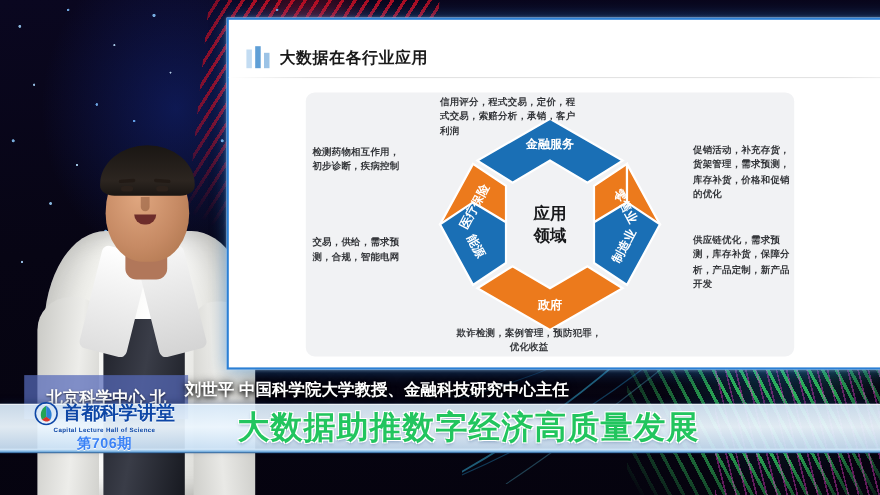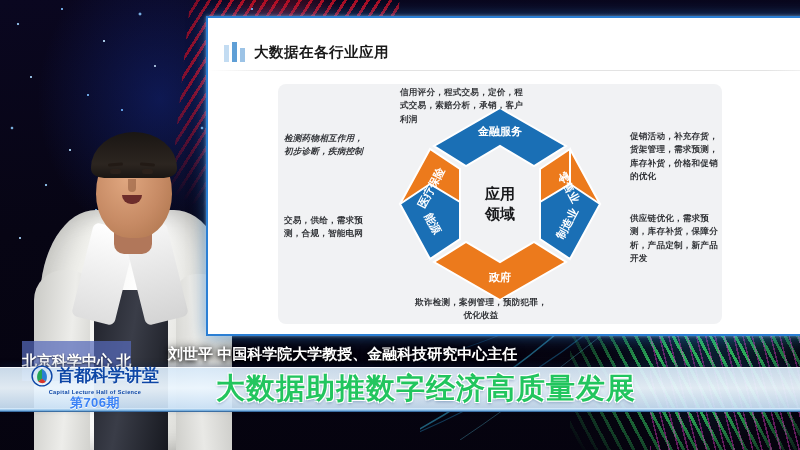--- a/index.html
+++ b/index.html
@@ -185,34 +185,34 @@
     font-size: 15px; font-weight: 700; fill: #17181a;
     text-anchor: middle; dominant-baseline: middle;
   }
 
   .callout {
     position: absolute;
     font-size: 8.6px; line-height: 1.55; color: #34363a;
     font-weight: 600; letter-spacing: .2px;
   }
   #co-top    { left: 122px; top: 2px;   width: 130px; text-align: left; }
-  #co-lefta  { left: 6px;   top: 48px;  width: 82px;  text-align: left; font-style: italic; }
+  #co-lefta  { left: 6px;   top: 48px;  width: 82px;  text-align: left; }
   #co-leftb  { left: 6px;   top: 130px; width: 82px;  text-align: left; }
   #co-righta { left: 352px; top: 46px;  width: 88px;  text-align: left; }
   #co-rightb { left: 352px; top: 128px; width: 90px;  text-align: left; }
   #co-bottom { left: 134px; top: 212px; width: 138px; text-align: center; }
 
   
   #subtitle-row {
     position: absolute; left: 0; top: 341px; width: 800px; height: 26px;
   }
   #subtitle-hl {
     position: absolute; left: 22px; top: 0; height: 40px;
     background: rgba(86,106,186,.72);
-    padding: 0 0;
+    padding: 0 20px;
     display: flex; align-items: center;
   }
   #subtitle-hl span {
     font-size: 15px; font-weight: 700; color: #ffffff; white-space: nowrap;
     text-shadow: 0 1px 2px rgba(0,0,0,.75);
   }
   #subtitle-rest {
     position: absolute; left: 168px; top: 0; height: 26px;
     display: flex; align-items: center;
   }

